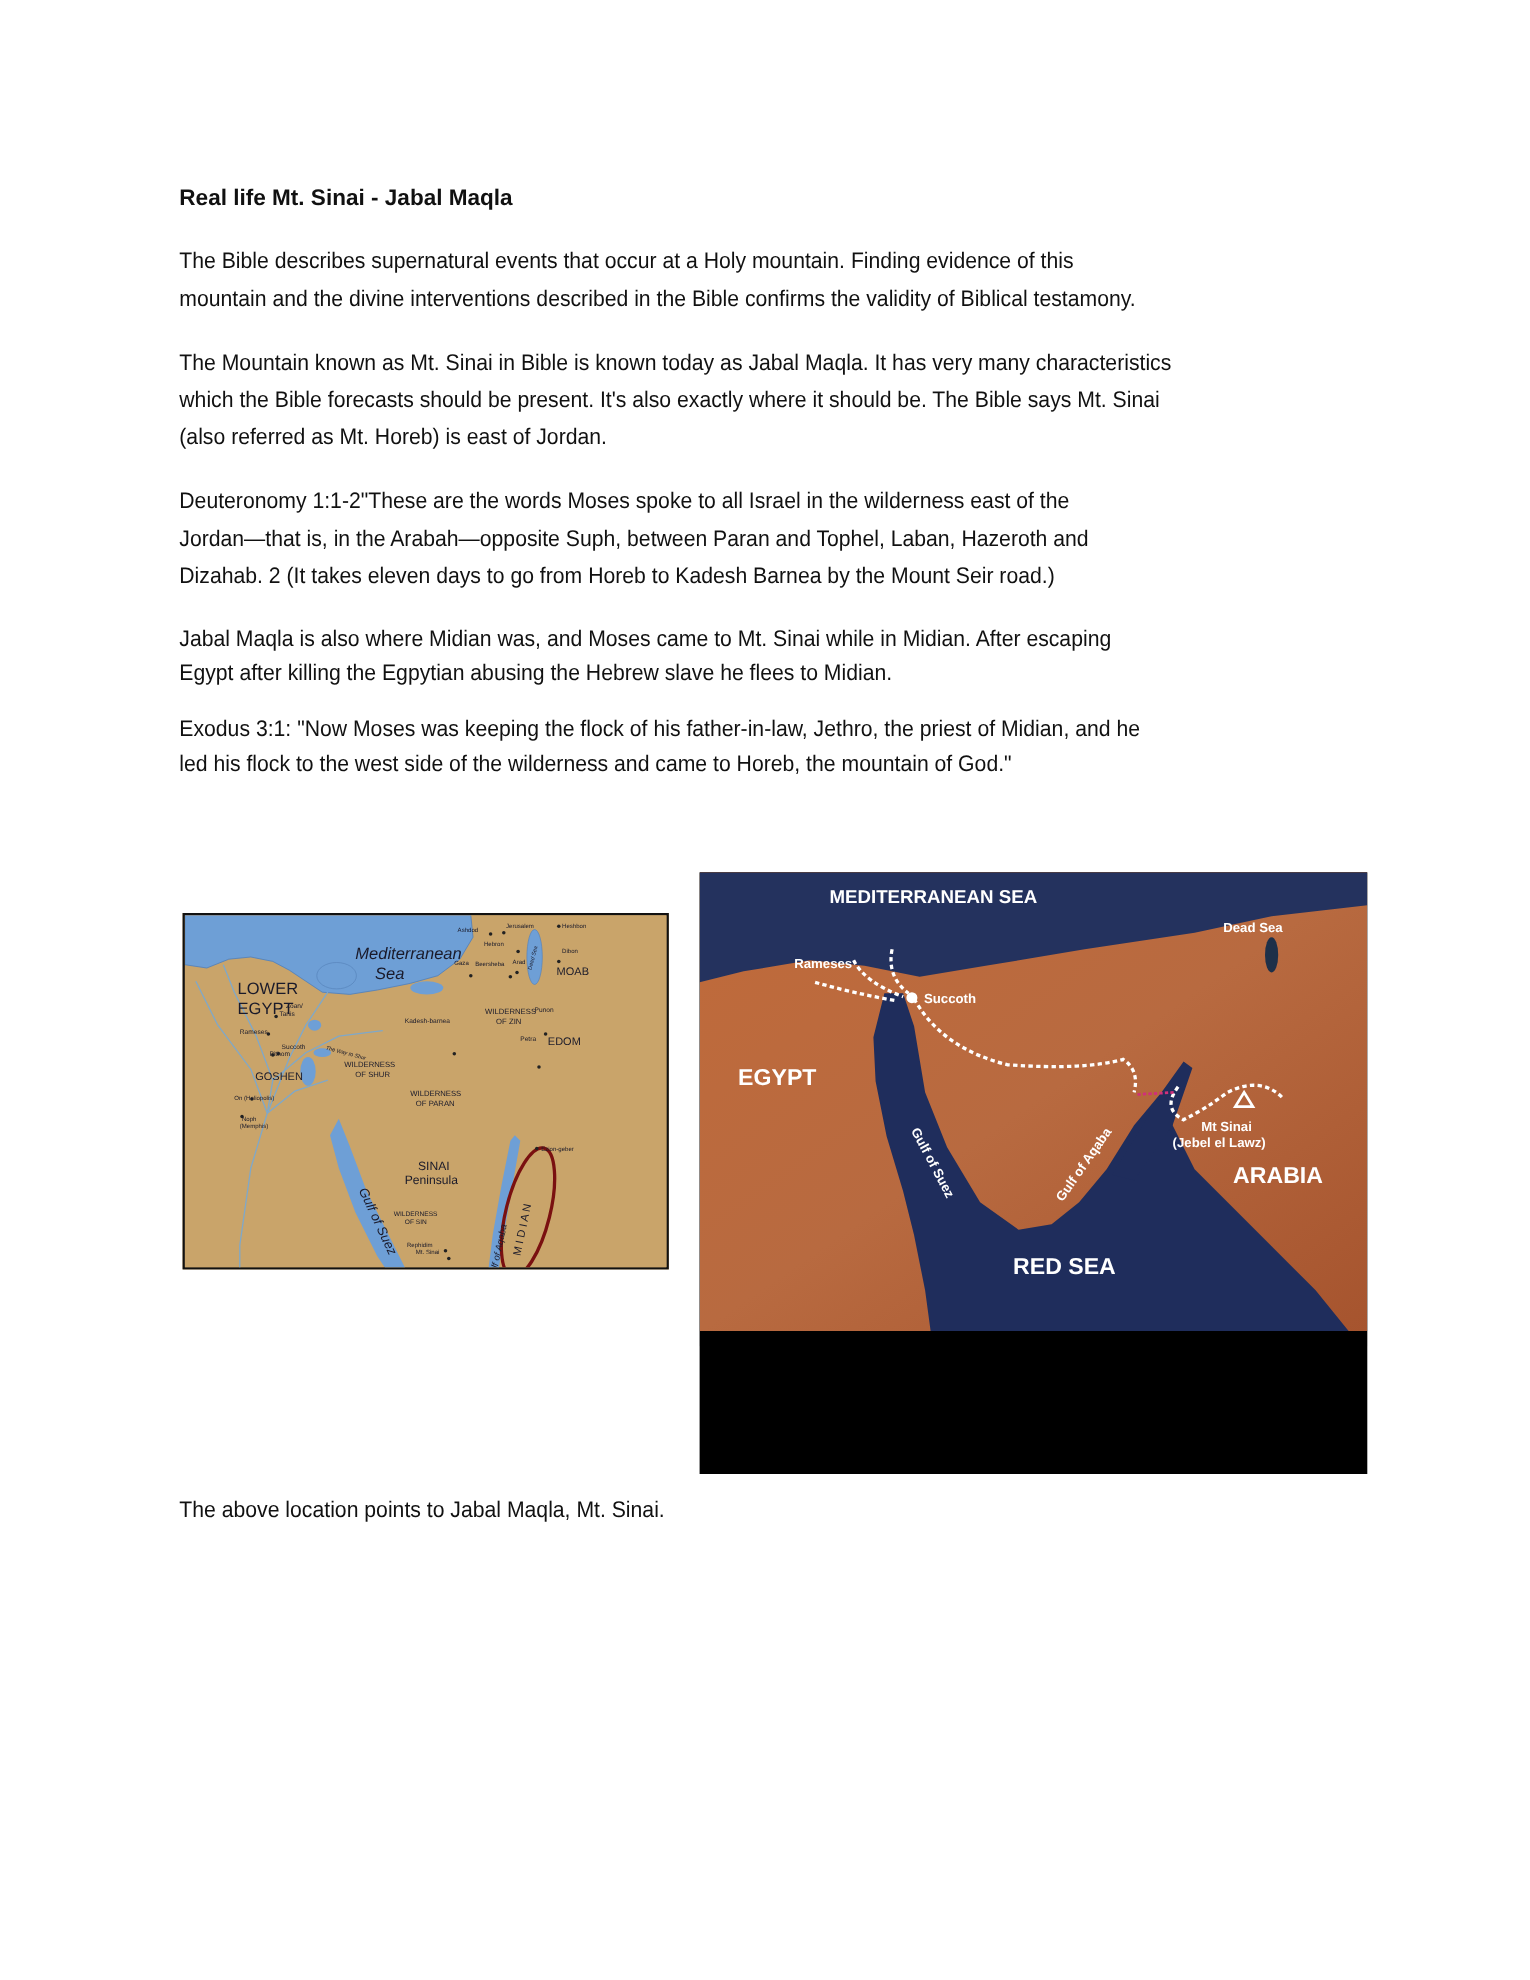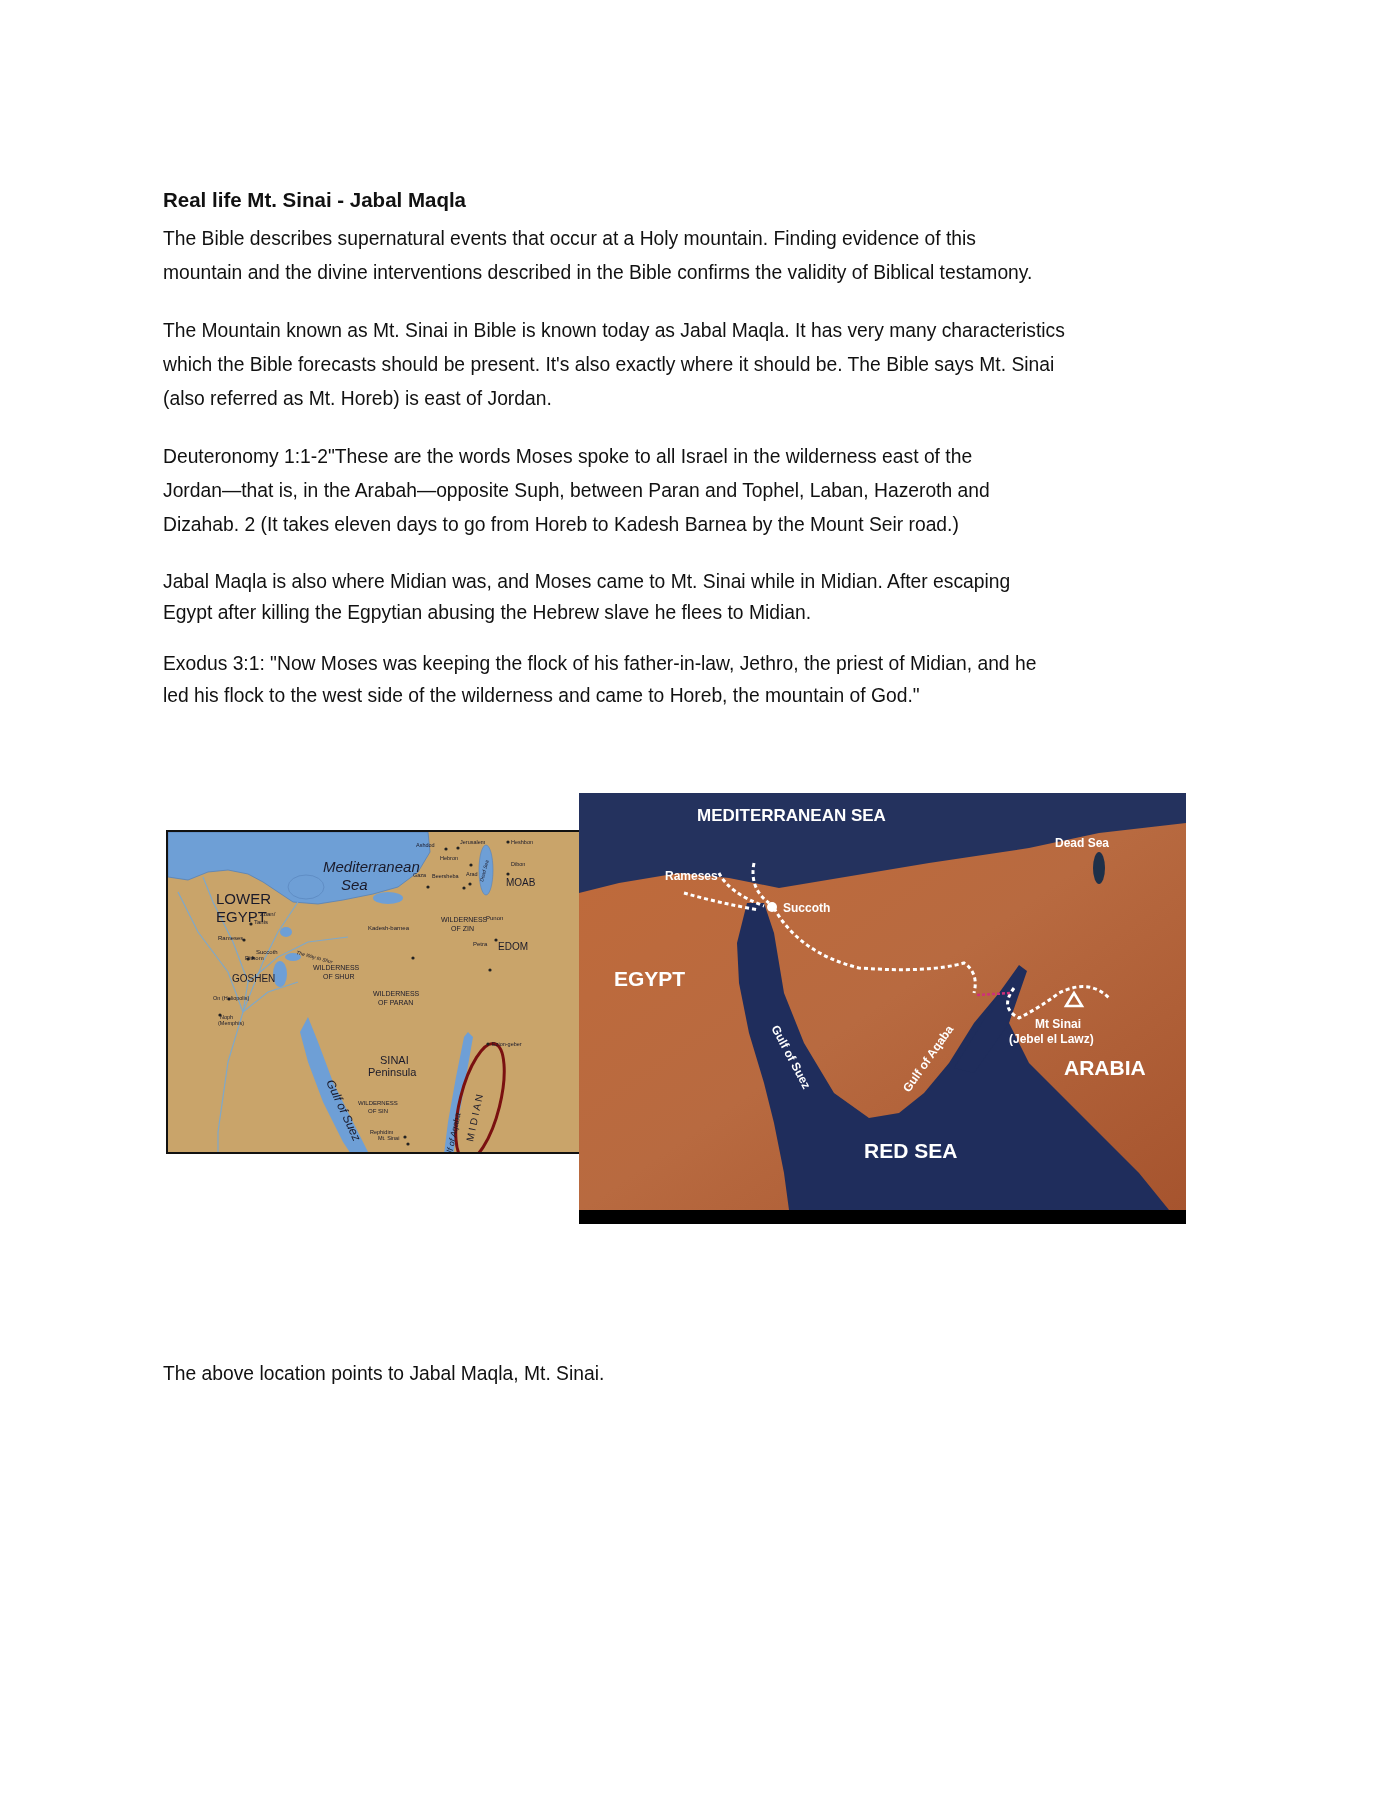--- a/index.html
+++ b/index.html
@@ -1,23 +1,23 @@
 <!DOCTYPE html>
 <html><head>
 <meta charset="utf-8">
 <style>
   html, body { margin: 0; padding: 0; background: #ffffff; }
   body { width: 1391px; height: 1800px; position: relative; overflow: hidden;
          font-family: "Liberation Sans", "DejaVu Sans", sans-serif; color: #111; }
   .line { position: absolute; left: 163px; white-space: nowrap; font-size: 20.5px;
           line-height: 24px; transform-origin: left top; }
-  .title { font-weight: bold; font-size: 20.5px; margin-top: 20px; }
+  .title { font-weight: bold; font-size: 20.5px; }
   .fig { position: absolute; }
   #map-left { left: 166px; top: 830px; width: 442px; height: 324px; border: 2px solid #111; box-sizing: border-box; background: #c9a46a; overflow: hidden; }
-  #map-right { left: 579px; top: 793px; width: 607px; height: 431px; background: #000; overflow: hidden; }
+  #map-right { left: 636px; top: 793px; width: 607px; height: 547px; background: #000; overflow: hidden; }
   svg text { font-family: "Liberation Sans", "DejaVu Sans", sans-serif; }
 </style>
 </head>
 <body>
 
 <div class="line title" style="top:168px;">Real life Mt. Sinai - Jabal Maqla</div>
 
 <div class="line" style="top:226px; transform:scaleX(0.94);">The Bible describes supernatural events that occur at a Holy mountain. Finding evidence of this</div>
 <div class="line" style="top:260px; transform:scaleX(0.94);">mountain and the divine interventions described in the Bible confirms the validity of Biblical testamony.</div>
 

